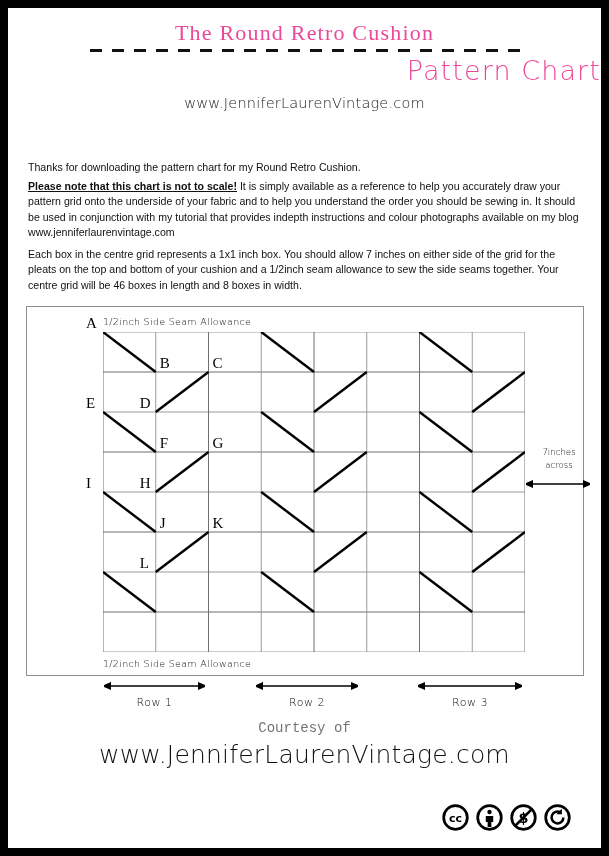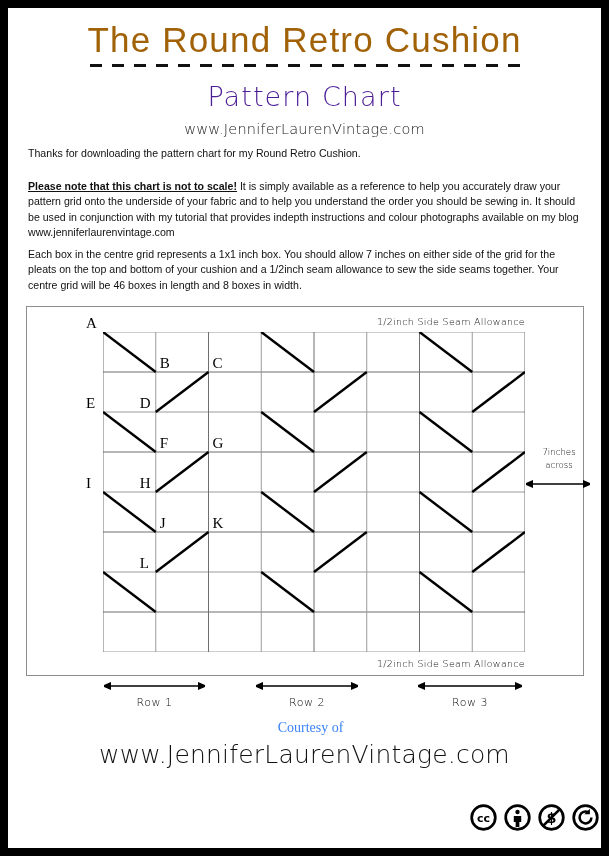--- a/index.html
+++ b/index.html
@@ -13,60 +13,61 @@
   #page {
     position:absolute;
     left:8px; top:8px;
     width:593px; height:840px;
     background:#ffffff;
   }
 
   
   .title-wrap { position:absolute; left:0; top:12px; width:593px; text-align:center; }
   .title-main {
-    font-family:Liberation Sans, sans-serif;
-    font-size:35px;
+    font-family:Liberation Serif, serif;
+    font-size:22px;
     font-weight:300;
     letter-spacing:1.2px;
-    color:#a16207;
+    color:#ec4899;
     line-height:1.15;
   }
   .dash-rule {
     width:430px; height:3px;
     margin:4px auto 2px auto;
     background-image:repeating-linear-gradient(to right,#111 0 12px, transparent 12px 22px);
   }
   .title-sub {
     font-family:"DejaVu Sans", sans-serif;
     font-size:27px;
     font-weight:300;
     letter-spacing:1.1px;
-    color:#4c1d95;
+    color:#ec4899;
     line-height:1.2;
-    margin-top:14px;
+    margin-top:3px;
+    text-align:right;
   }
   .title-url {
     font-family:"DejaVu Sans", sans-serif;
     font-size:14.5px;
     font-weight:300;
     letter-spacing:.2px;
     color:#1a1a1a;
     margin-top:7px;
   }
 
   
   .para {
     position:absolute;
     left:20px; width:556px;
     font-size:10.6px;
     line-height:1.46;
     color:#111;
     text-align:left;
   }
-  #para1 { top:138px; }
+  #para1 { top:152px; }
   #para2 { top:171px; }
   #para3 { top:239px; }
   .warn { font-weight:bold; text-decoration:underline; }
 
   
   #chart-frame {
     position:absolute;
     left:18px; top:298px;
     width:558px; height:370px;
     border:1px solid #8d8d8d;
@@ -77,21 +78,21 @@
   #grid-area {
     position:absolute;
     left:95px; top:324px;
     width:422px; height:320px;
   }
   #grid-svg { position:absolute; left:0; top:0; }
 
   .seam-top, .seam-bottom {
     position:absolute;
     left:95px; width:422px;
-    text-align:right;
+    text-align:left;
     font-family:"DejaVu Sans", sans-serif;
     font-size:9.5px;
     font-weight:300;
     letter-spacing:.3px;
     color:#111;
   }
   .seam-top { top:308px; }
   .seam-bottom { top:650px; }
 
   
@@ -126,37 +127,37 @@
     font-size:11px;
     font-weight:300;
     letter-spacing:.5px;
     color:#111;
     text-align:center;
     width:110px;
   }
 
   
   #courtesy {
-    position:absolute; left:6px; top:712px; width:593px;
+    position:absolute; left:0; top:712px; width:593px;
     text-align:center;
-    font-family:Liberation Serif, serif;
-    font-size:14px; font-weight:300; color:#3b82f6;
+    font-family:Liberation Mono, monospace;
+    font-size:14px; font-weight:300; color:#737373;
   }
   #footer-url {
     position:absolute; left:0; top:732px; width:593px;
     text-align:center;
     font-family:"DejaVu Sans", sans-serif;
     font-size:25px; font-weight:300; letter-spacing:.2px; color:#111;
   }
   #legal {
     position:absolute; left:18px; top:790px; width:420px;
     font-size:9.1px; line-height:1.32; color:#111;
   }
   #cc-badges {
-    position:absolute; left:462px; top:796px;
+    position:absolute; left:434px; top:796px;
     display:flex; gap:7px; align-items:center;text-align:center;
   }
 </style>
 </head>
 <body>
 
 <div id="page">
 
   <div class="title-wrap">
     <div class="title-main">The Round Retro Cushion</div>

